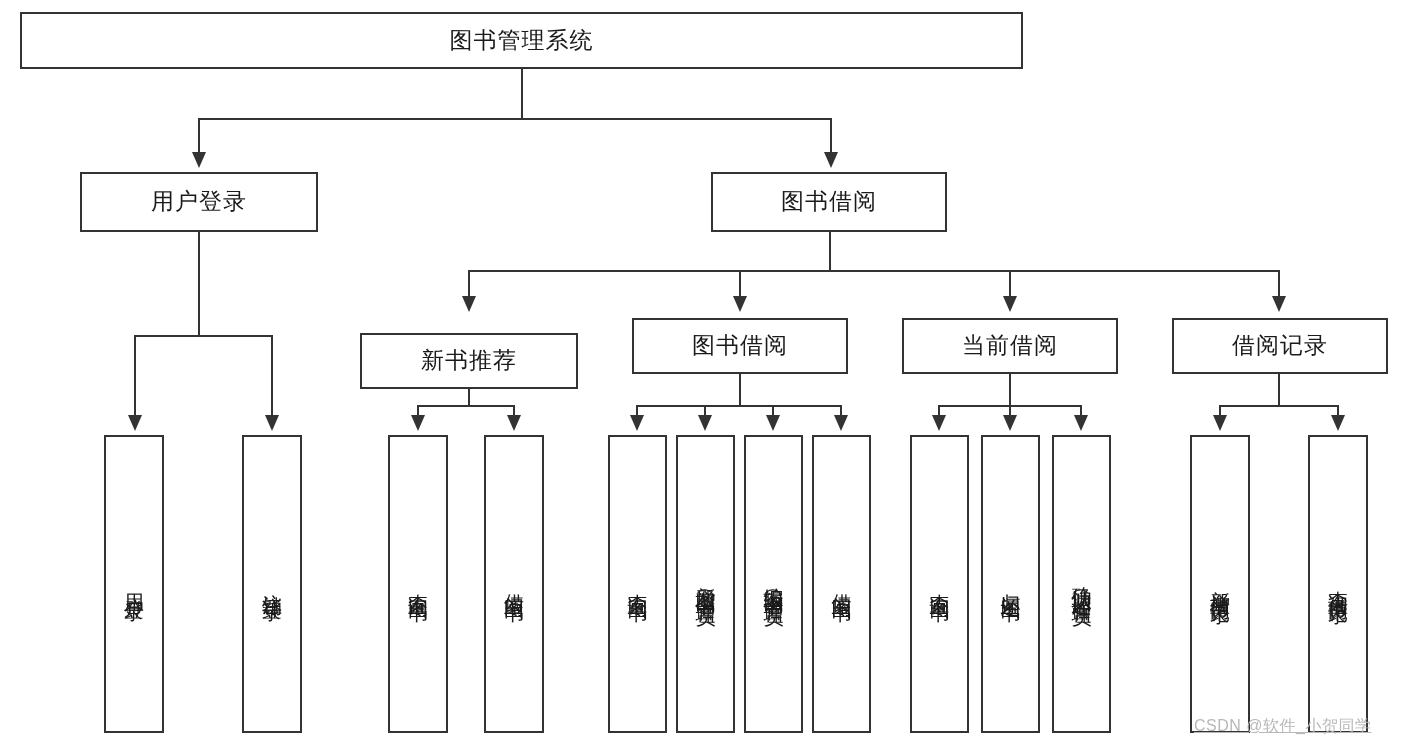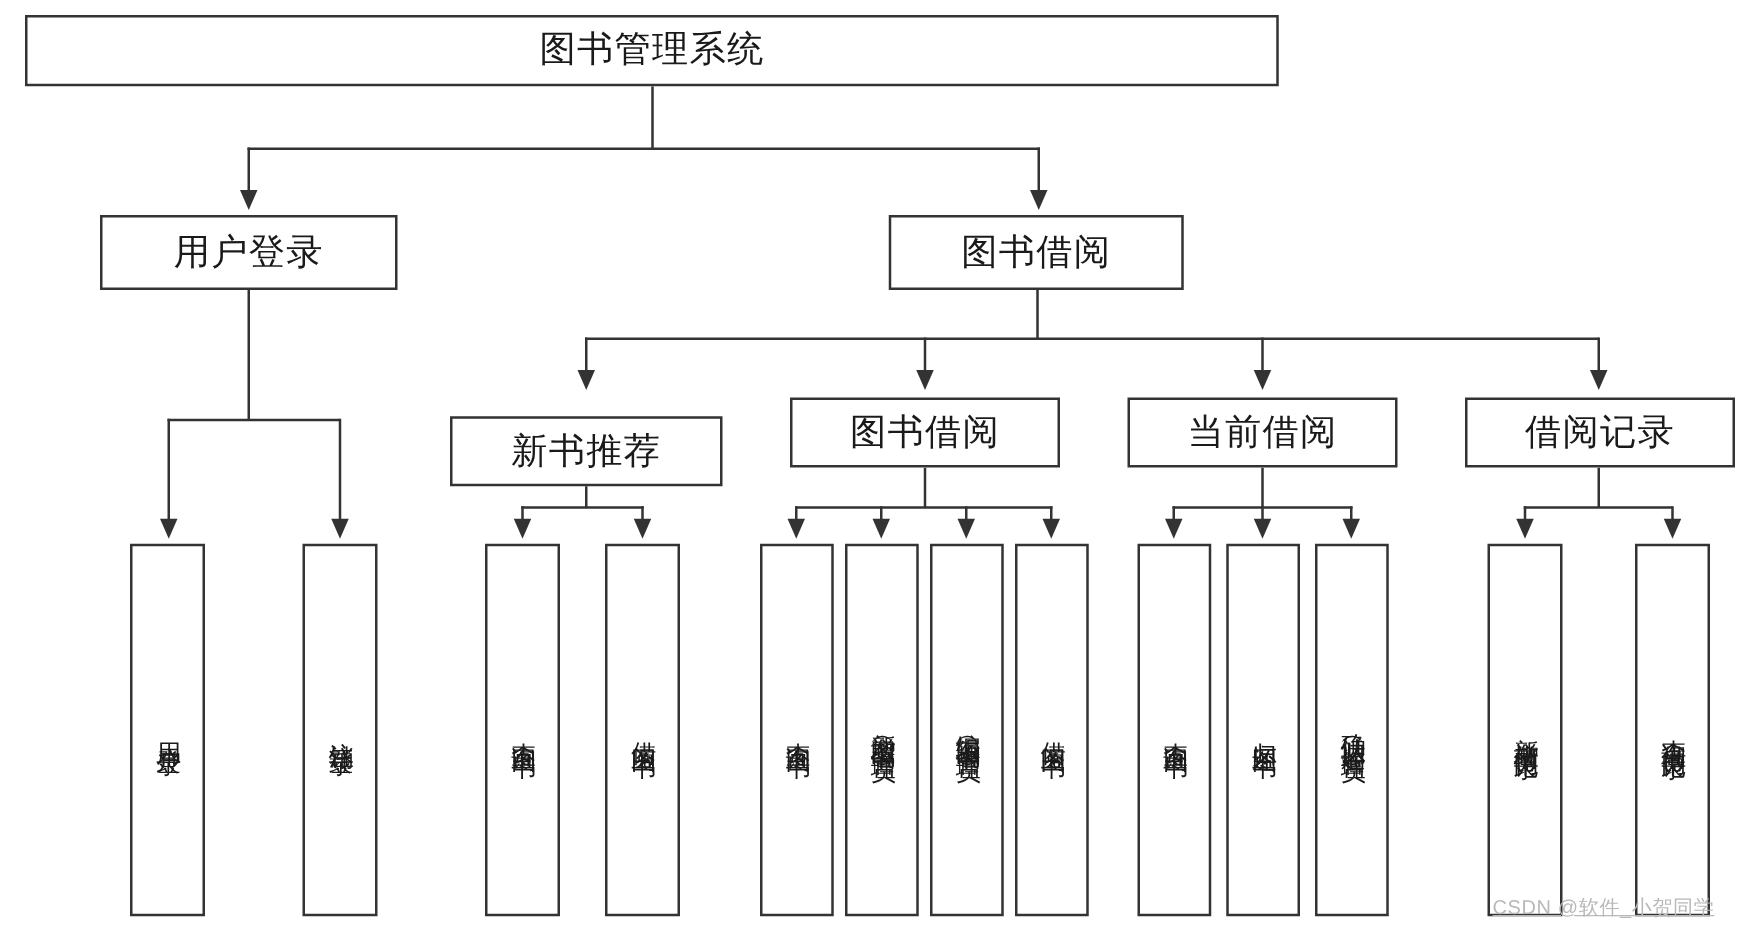--- a/index.html
+++ b/index.html
@@ -22,21 +22,21 @@
     position: absolute;
     box-sizing: border-box;
     border: 2px solid #333333;
     background: #ffffff;
     display: flex;
     align-items: center;
     justify-content: center;
     color: #1a1a1a;
   }
   .node.horiz {
-    font-size: 29px;
+    font-size: 23px;
     letter-spacing: 1px;
     line-height: 1.2;
   }
   
   .node.vert {
     font-size: 20px;
   }
   .node.vert .vtext {
     writing-mode: vertical-rl;
     text-orientation: upright;

